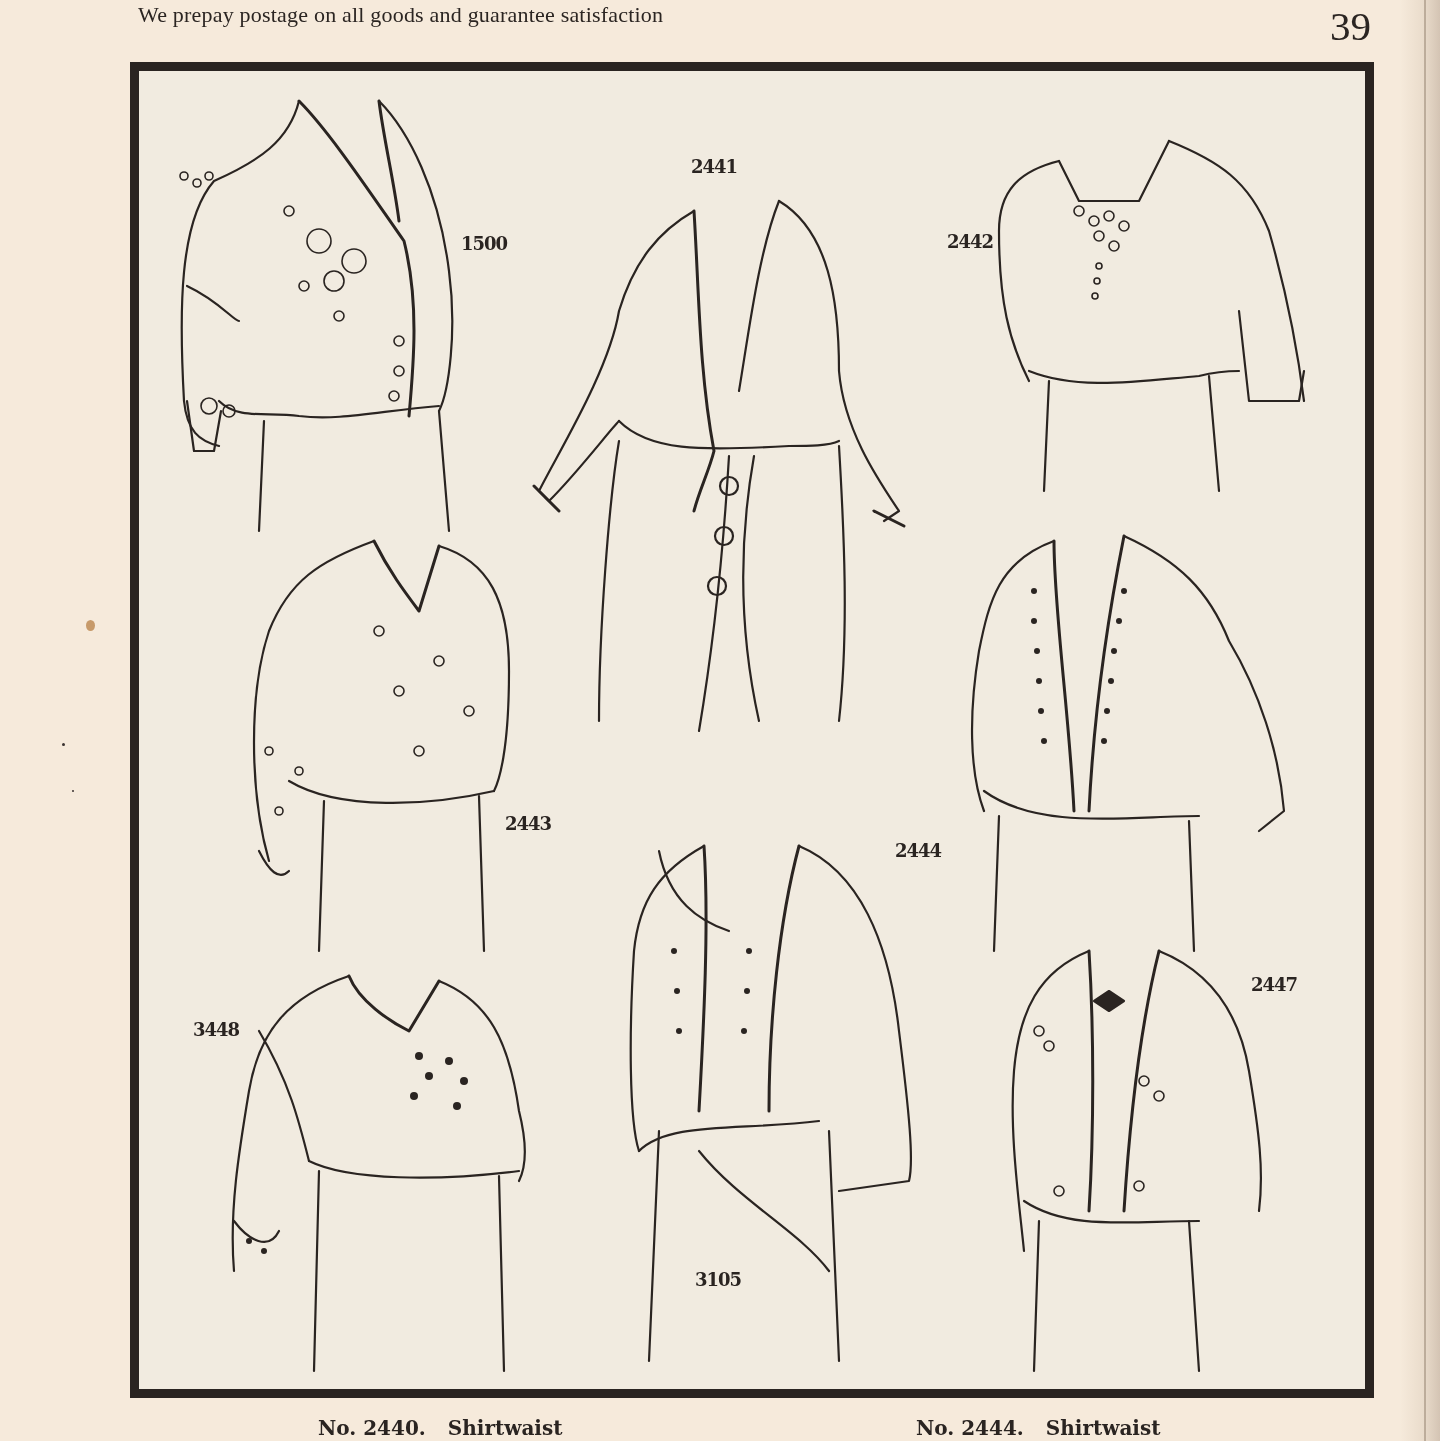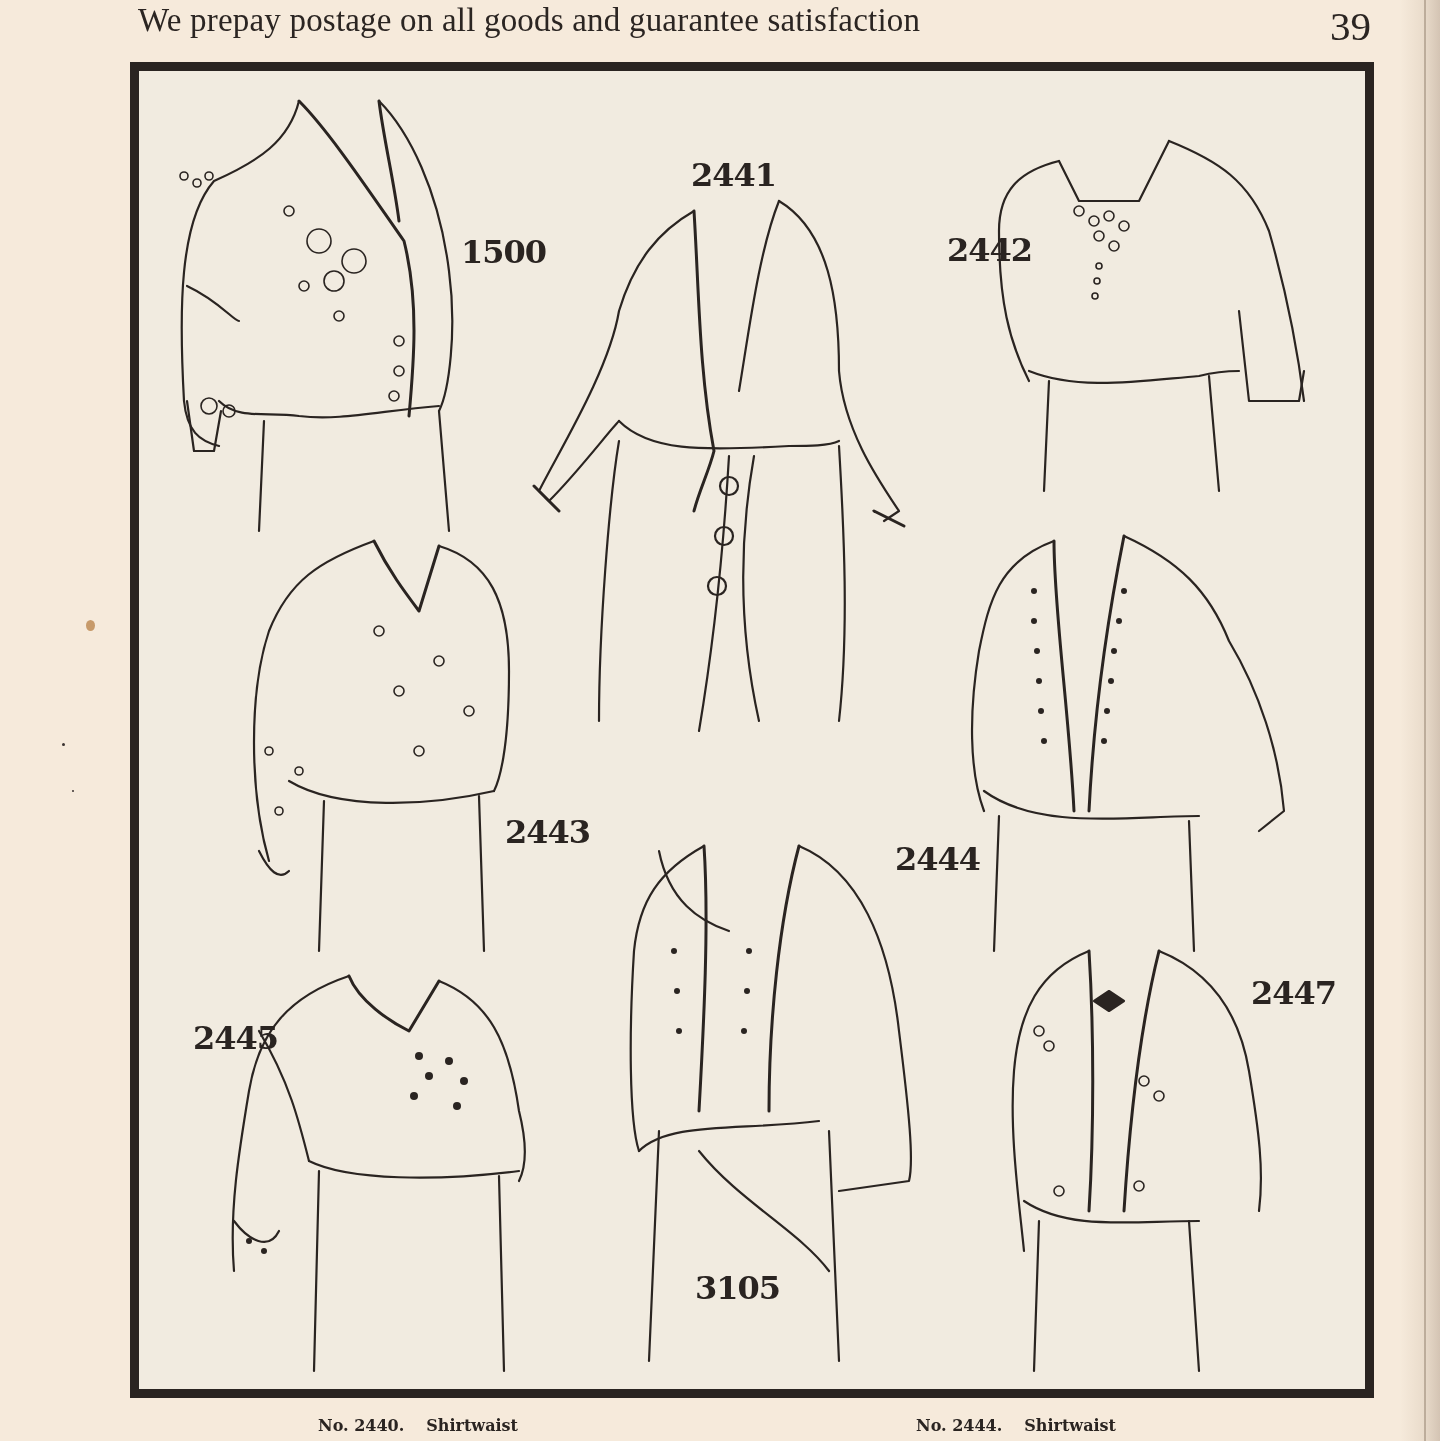--- a/index.html
+++ b/index.html
@@ -13,45 +13,45 @@
     .page-gutter {
       position: absolute; right: 0; top: 0; width: 40px; height: 1441px;
       background: linear-gradient(to right, rgba(0,0,0,0) 0%, rgba(120,90,60,0.10) 60%, rgba(90,60,40,0.22) 100%);
     }
     .page-gutter-line {
       position: absolute; right: 14px; top: 0; width: 2px; height: 1441px;
       background: rgba(110,90,70,0.35);
     }
     .running-head {
       position: absolute; left: 138px; top: 2px;
-      font-size: 33px; letter-spacing: 0.2px; color: #2b2522;
+      font-size: 22px; letter-spacing: 0.2px; color: #2b2522;
       white-space: nowrap;
     }
     .page-number {
       position: absolute; left: 1330px; top: 2px;
       font-size: 41px; color: #2b2522;
     }
     .plate {
       position: absolute; left: 130px; top: 62px;
       width: 1244px; height: 1336px;
       box-sizing: border-box;
       border: 9px solid #2a2421;
       background: #f1ebe0;
     }
     .plate svg { position: absolute; left: 0; top: 0; width: 100%; height: 100%; }
     .fig-label {
       position: absolute;
       font-family: "DejaVu Serif", "Liberation Serif", serif;
-      font-weight: bold; font-size: 32px; color: #2a2421;
+      font-weight: bold; font-size: 18px; color: #2a2421;
       letter-spacing: -1px;
     }
     .caption {
       position: absolute; top: 1416px;
       font-family: "DejaVu Serif", serif;
-      font-weight: bold; font-size: 16px; color: #2a2421;
+      font-weight: bold; font-size: 20px; color: #2a2421;
       white-space: nowrap;
     }
     .caption .sp { display: inline-block; width: 22px; }
     .speck { position: absolute; border-radius: 50%; }
   </style>
 </head>
 <body>
 
 <div class="page-gutter"></div>
 <div class="page-gutter-line"></div>
@@ -235,21 +235,21 @@
           <circle cx="1000" cy="1115" r="5"></circle>
       </g>
     </g>
   </svg>
 
   <div class="fig-label" style="left:322px;top:162px;">1500</div>
   <div class="fig-label" style="left:552px;top:85px;">2441</div>
   <div class="fig-label" style="left:808px;top:160px;">2442</div>
   <div class="fig-label" style="left:366px;top:742px;">2443</div>
   <div class="fig-label" style="left:756px;top:742px;margin-top:27px;">2444</div>
-  <div class="fig-label" style="left:54px;top:948px;">2445</div>
+  <div class="fig-label" style="left:54px;top:948px;">3448</div>
   <div class="fig-label" style="left:556px;top:1198px;">3105</div>
   <div class="fig-label" style="left:1112px;top:903px;">2447</div>
 </div>
 
 <div class="caption" style="left:318px;">
   <span>No. 2440.</span><span class="sp"></span><span>Shirtwaist</span>
 </div>
 <div class="caption" style="left:916px;">
   <span>No. 2444.</span><span class="sp"></span><span>Shirtwaist</span>
 </div>

